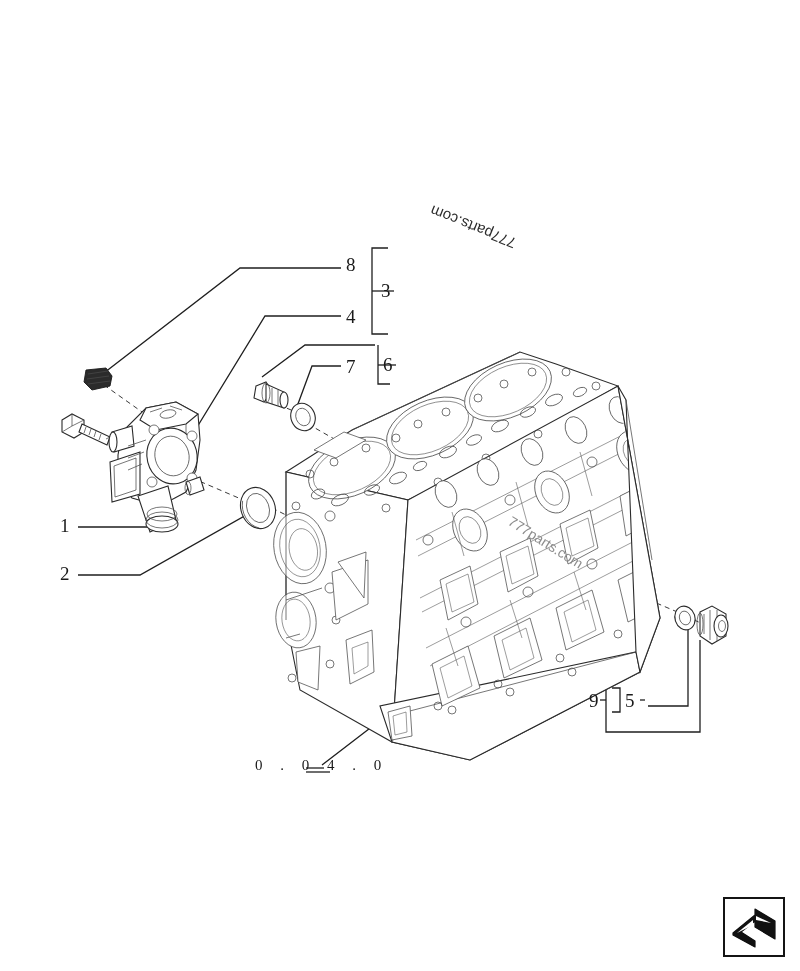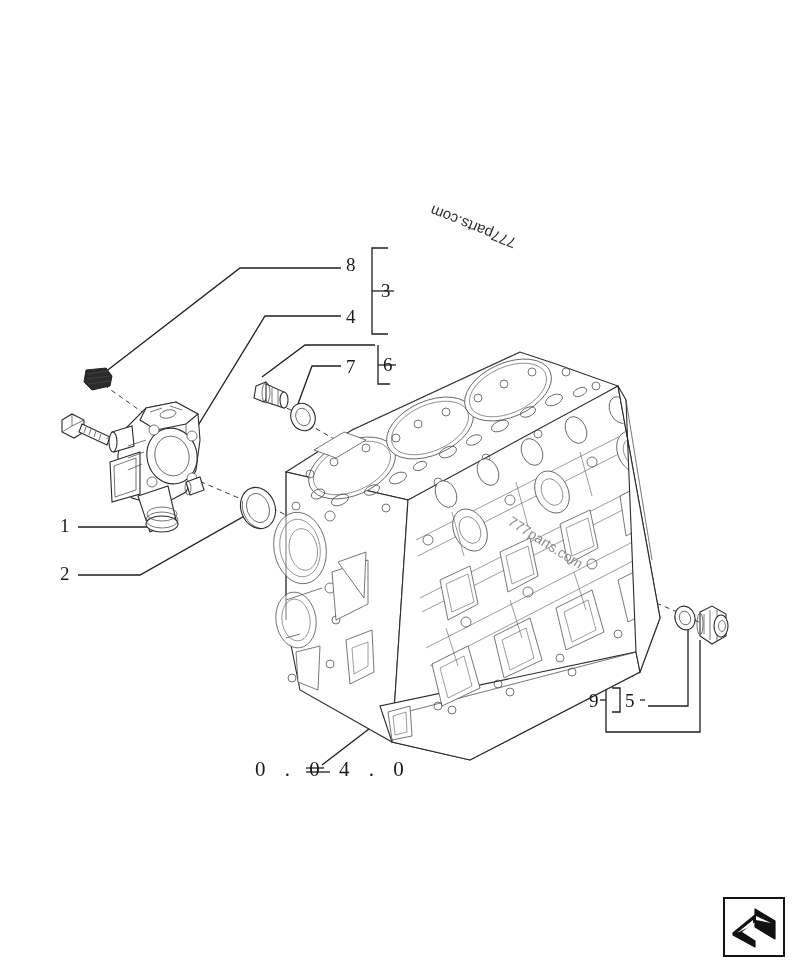--- a/index.html
+++ b/index.html
@@ -52,21 +52,21 @@
     font-size: 14px;
     color: #8d8d8d;
     transform: rotate(32deg);
     transform-origin: left top;
   }
   #page-code {
     position: absolute;
     left: 255px;
     top: 757px;
     font-family: "Liberation Serif", serif;
-    font-size: 21px;
+    font-size: 15px;
     color: #1a1a1a;
     letter-spacing: 7px;
     user-select: none;
   }
   #logo-box {
     position: absolute;
     left: 723px;
     top: 897px;
     width: 62px;
     height: 60px;

